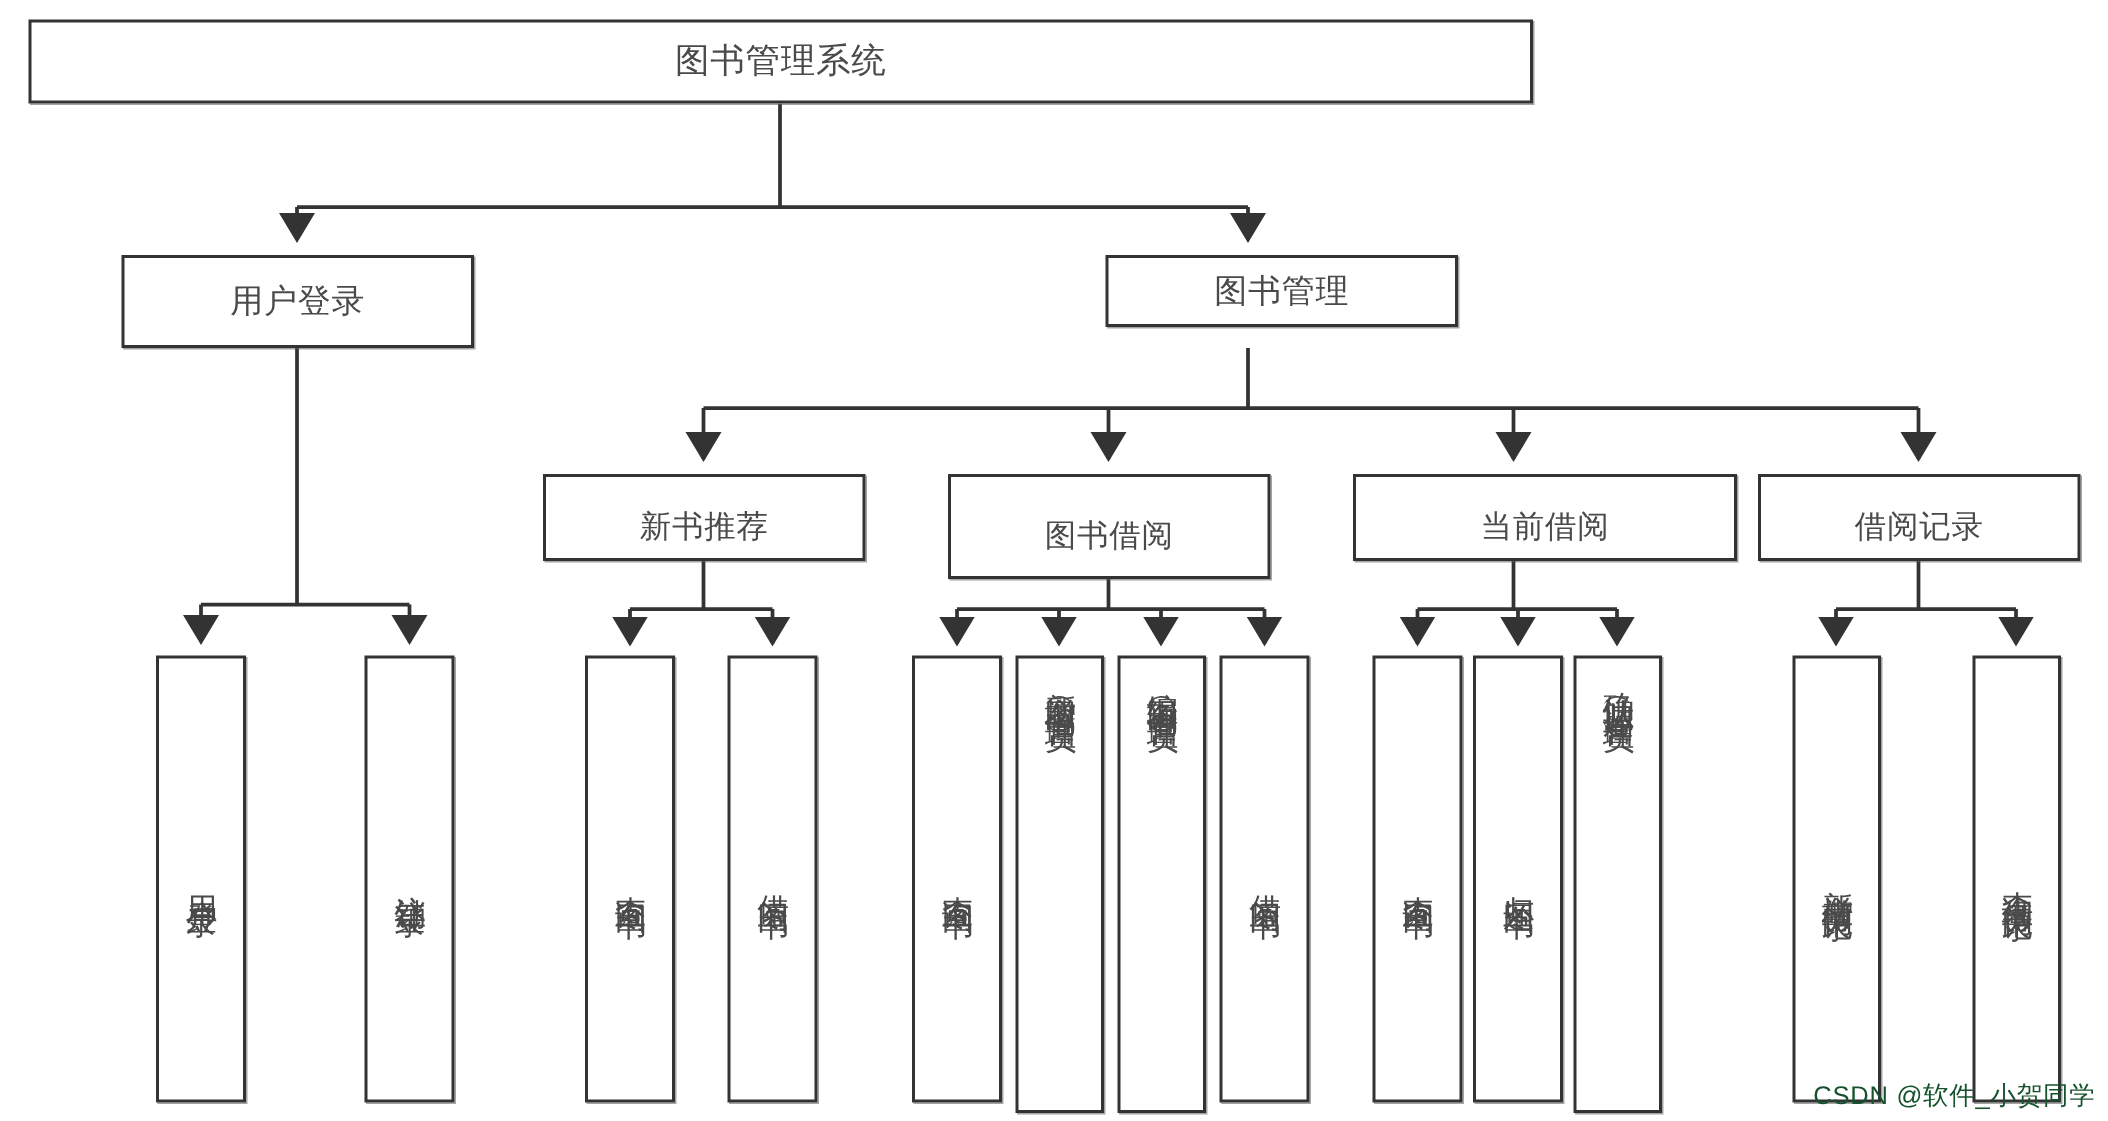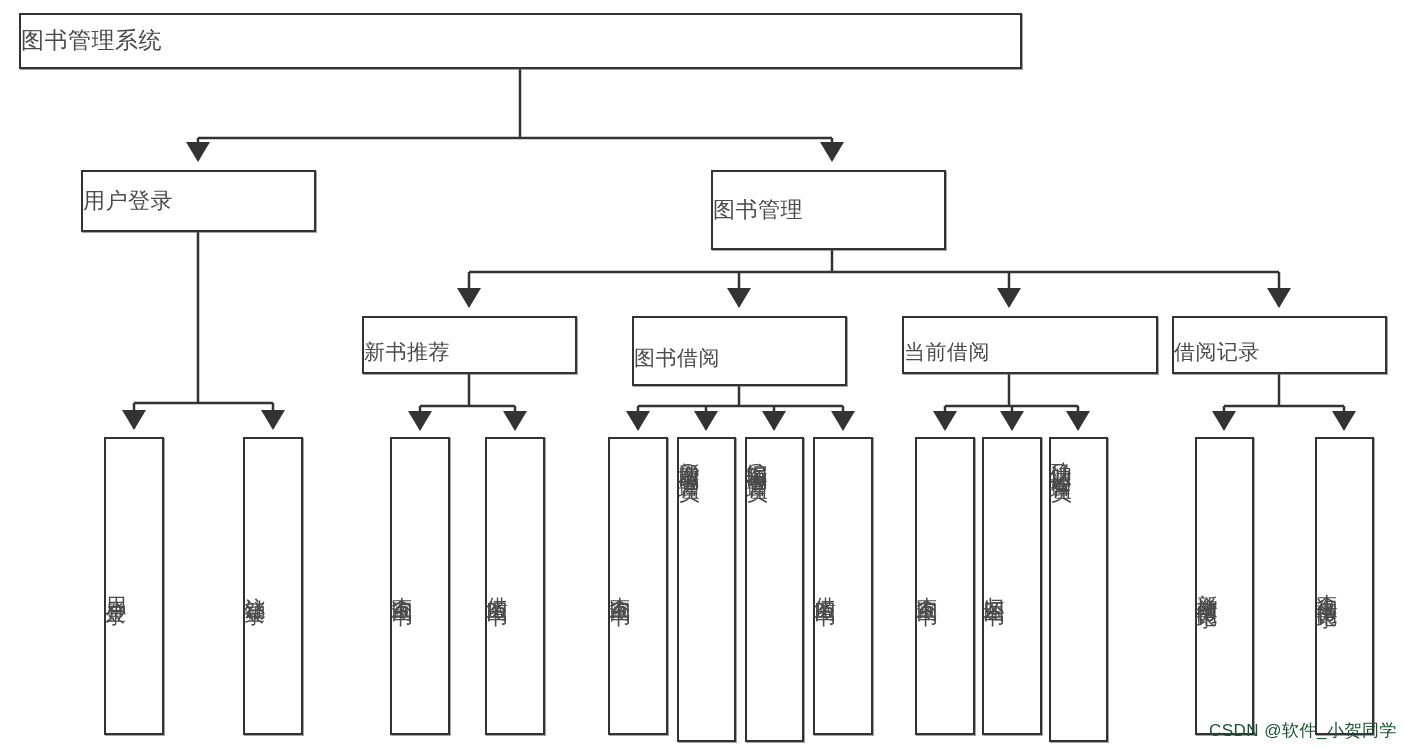--- a/index.html
+++ b/index.html
@@ -23,21 +23,21 @@
     height: 747px;
     pointer-events: none;
   }
   .node {
     position: absolute;
     box-sizing: border-box;
     border: 2px solid #333333;
     background: #ffffff;
     display: flex;
     align-items: center;
-    justify-content: flex-start;
+    justify-content: center;
     color: #3b3b3b;
     box-shadow: 1px 1px 0 rgba(90,90,90,0.55);
   }
   .node .label {
     color: #4a4a4a;
     letter-spacing: 0.5px;
     line-height: 1.18;
     text-align: center;
     white-space: nowrap;
   }
@@ -123,21 +123,21 @@
     </g>
   </svg>
 
   <div class="node root" id="n-root" style="left: 19px; top: 13px; width: 1003px; height: 56px;">
     <span class="label">图书管理系统</span>
   </div>
 
   <div class="node lvl2" id="n-0" style="left: 81px; top: 170px; width: 235px; height: 62px;">
     <span class="label">用户登录</span>
   </div>
-  <div class="node lvl2" id="n-1" style="left: 711px; top: 170px; width: 235px; height: 80px;">
+  <div class="node lvl2" id="n-1" style="left: 737px; top: 170px; width: 235px; height: 48px;">
     <span class="label">图书管理</span>
   </div>
 
   <div class="node lvl3" id="n-2" style="left: 362px; top: 316px; width: 215px; height: 58px;">
     <span class="label">新书推荐</span>
   </div>
   <div class="node lvl3" id="n-3" style="left: 632px; top: 316px; width: 215px; height: 70px;">
     <span class="label">图书借阅</span>
   </div>
   <div class="node lvl3" id="n-4" style="left: 902px; top: 316px; width: 256px; height: 58px;">

